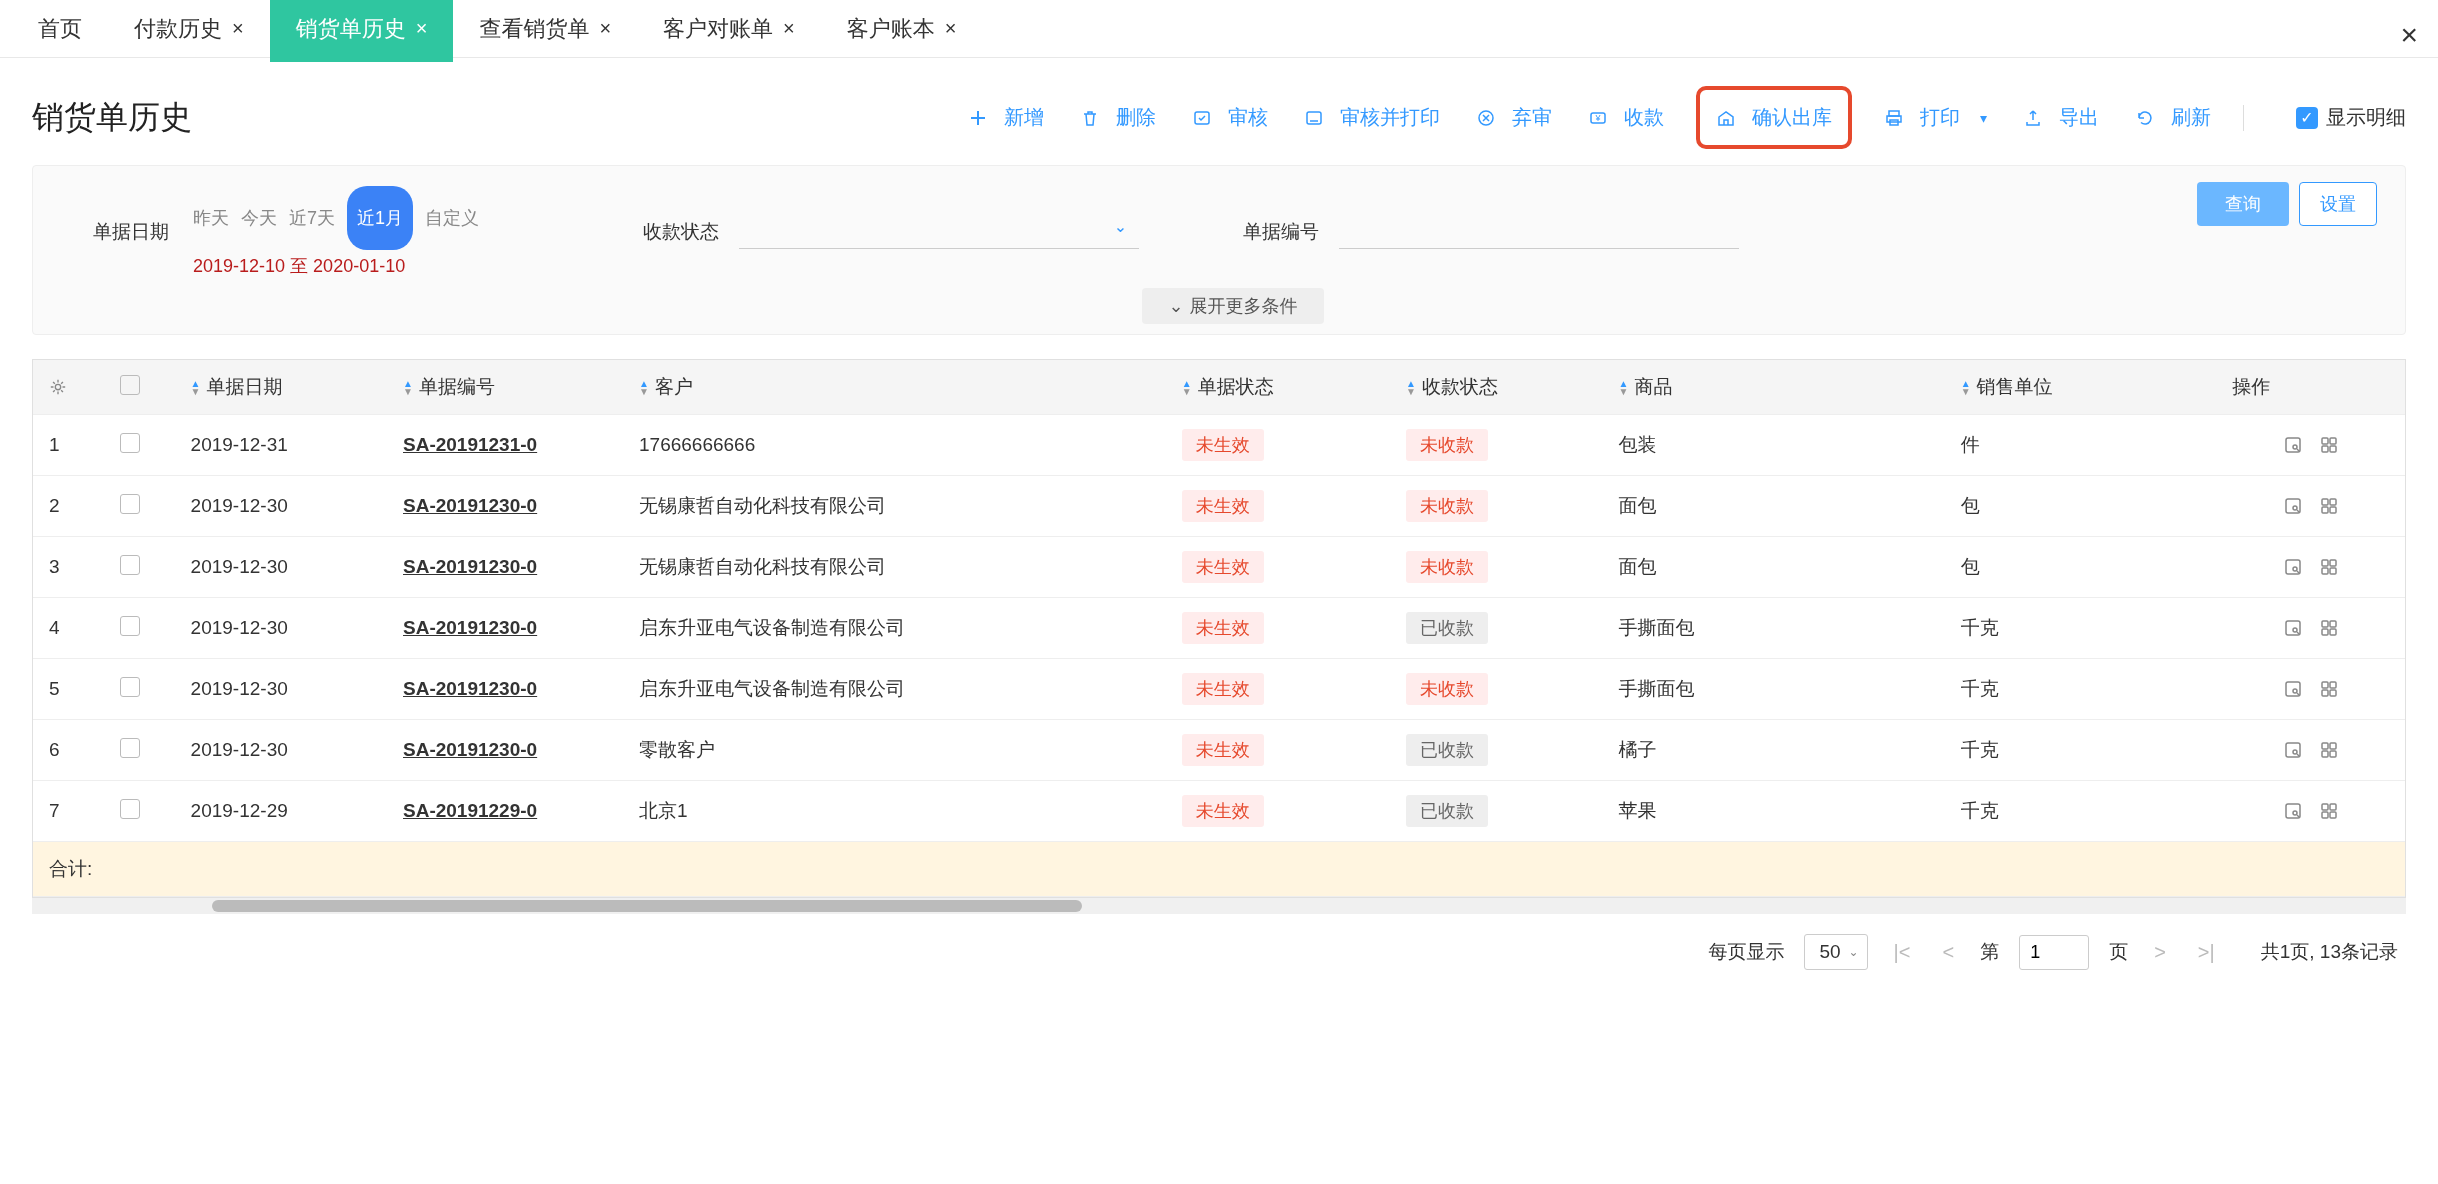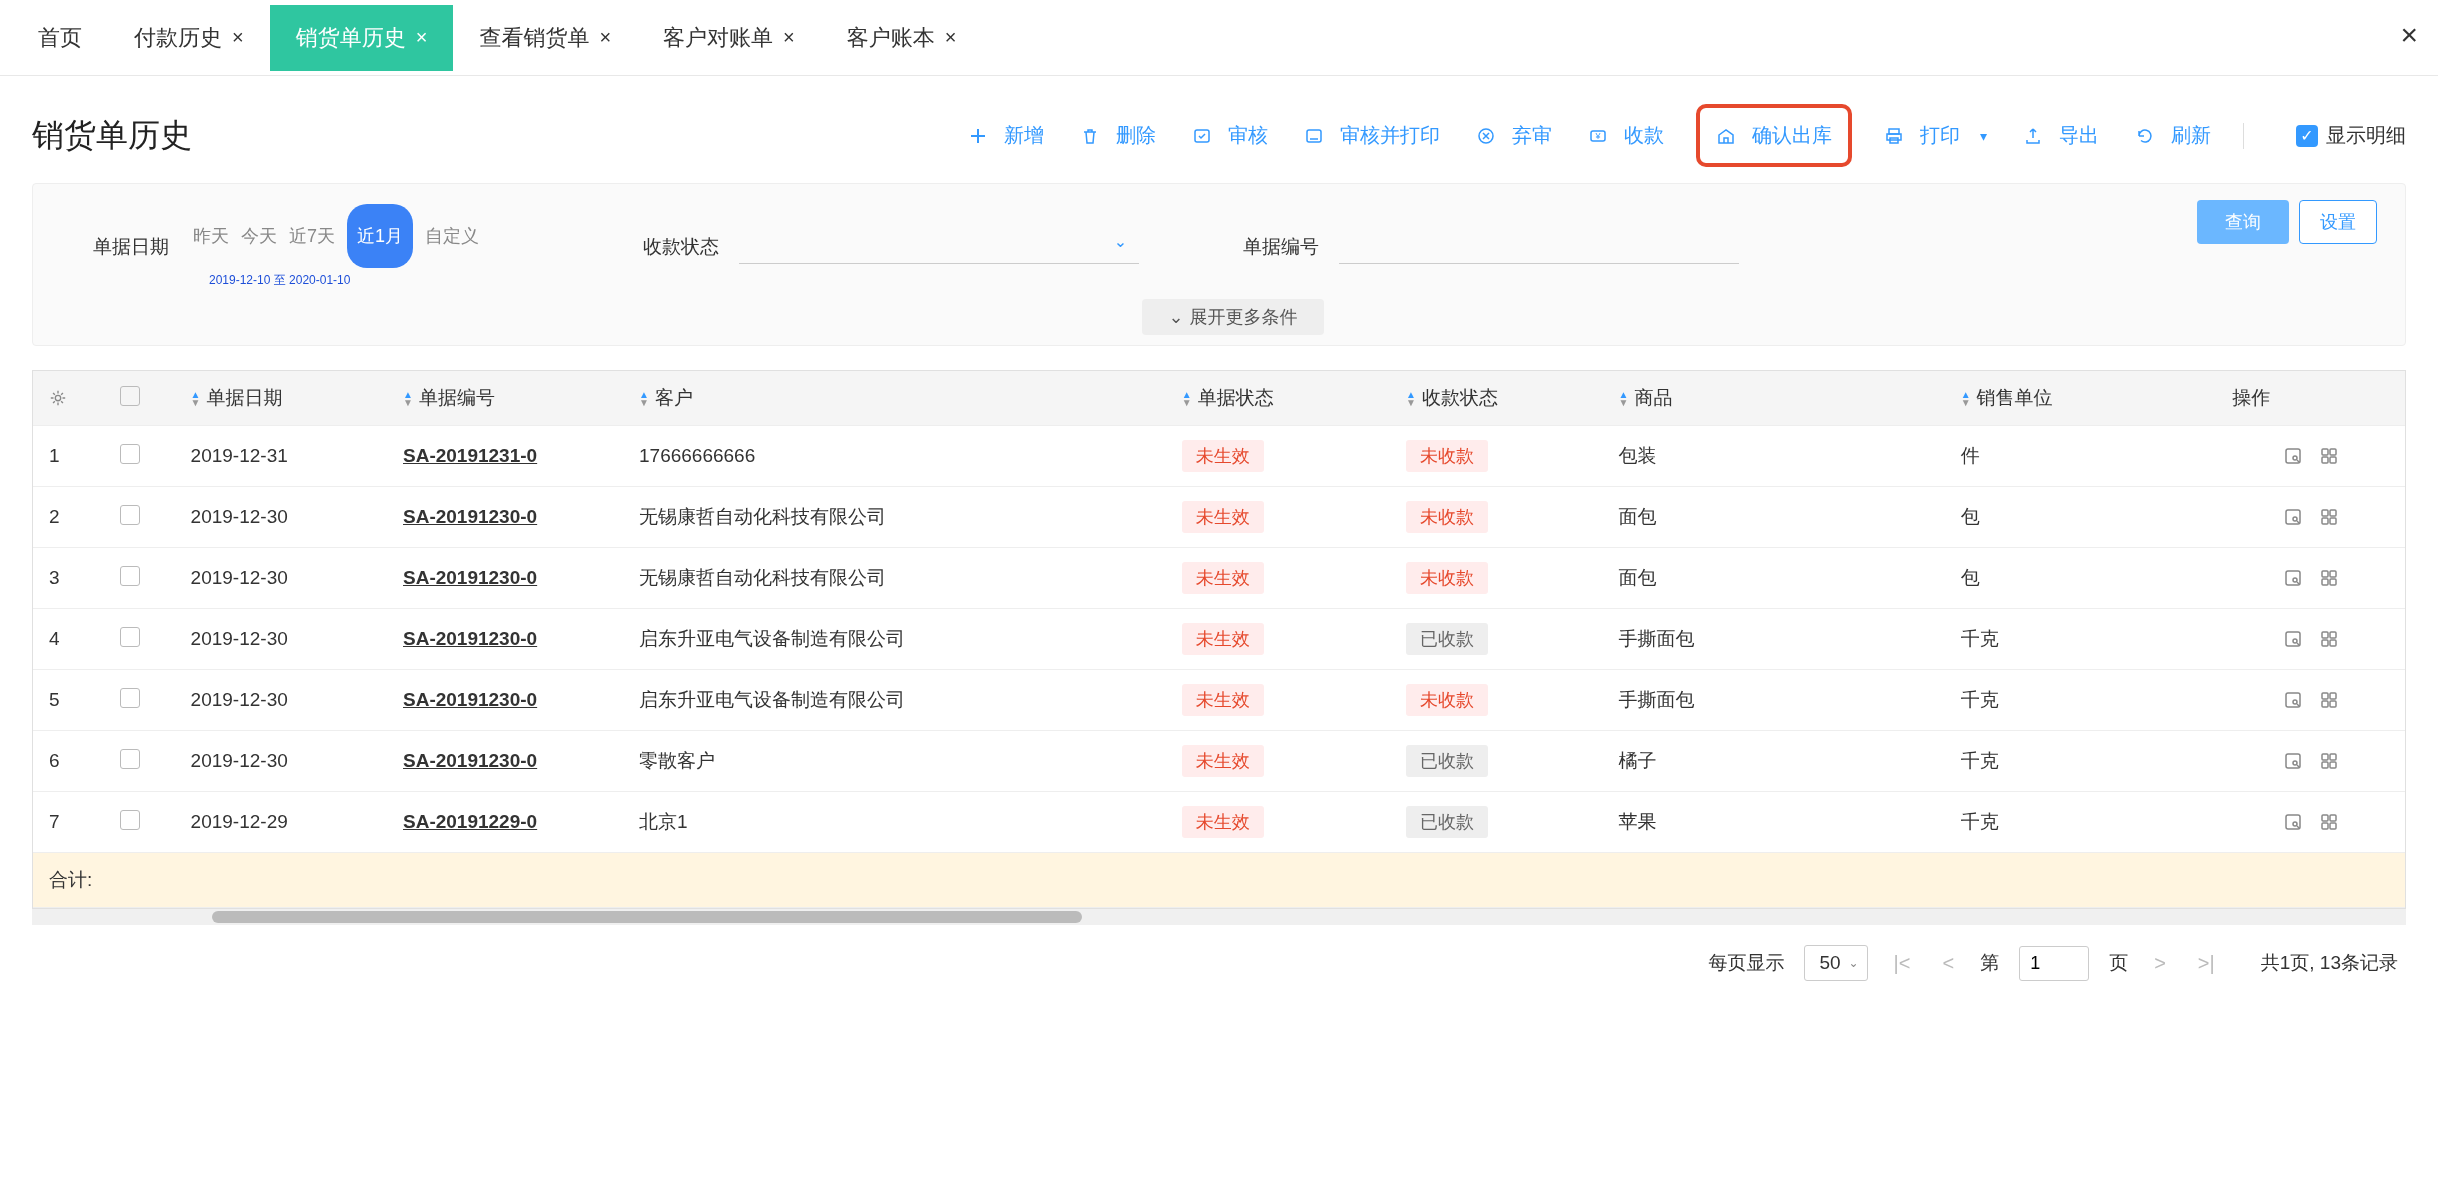--- a/index.html
+++ b/index.html
@@ -1,19 +1,19 @@
 <!DOCTYPE html>
 <html><head>
 <meta charset="utf-8">
 <style>
 * { margin: 0; padding: 0; box-sizing: border-box; }
 body { font-family: "PingFang SC", "Microsoft YaHei", sans-serif; font-size: 14px; color: #333; background: #fff; width: 2438px; height: 1184px; overflow: hidden; }
 
 
-.tabs { display: flex; align-items: center; border-bottom: 1px solid #e8e8e8; padding: 0 12px; height: 76px; position: relative; }
+.tabs { display: flex; align-items: center; border-bottom: 1px solid #e8e8e8; padding: 0 12px; height: 58px; position: relative; }
 .tab { padding: 0 26px; height: 66px; display: flex; align-items: center; font-size: 22px; color: #333; cursor: pointer; position: relative; }
 .tab.active { background: #2fc6a0; color: #fff; }
 .tab .close { margin-left: 10px; font-size: 20px; cursor: pointer; }
 .tabs-close-all { position: absolute; right: 20px; top: 18px; font-size: 30px; cursor: pointer; color: #333; }
 
 
 .page-header { display: flex; align-items: center; padding: 28px 32px 16px 32px; }
 .page-title { font-size: 32px; font-weight: 500; color: #222; }
 .toolbar { margin-left: auto; display: flex; align-items: center; gap: 28px; }
 .tb-btn { display: flex; align-items: center; gap: 16px; color: #3399ff; font-size: 20px; cursor: pointer; padding: 8px 4px; }
@@ -24,21 +24,21 @@
 .show-detail .chk { width: 22px; height: 22px; border-radius: 4px; background: #3399ff; display: flex; align-items: center; justify-content: center; color: #fff; font-size: 16px; }
 
 
 .filter-bar { margin: 0 32px; background: #fafafa; border: 1px solid #eee; border-radius: 4px; padding: 20px 32px 0 60px; position: relative; }
 .filter-row { display: flex; align-items: center; gap: 24px; }
 .filter-label { font-size: 19px; color: #333; white-space: nowrap; }
 .date-quick { display: flex; flex-direction: column; gap: 4px; }
 .date-quick-row { display: flex; align-items: center; gap: 12px; }
 .dq-item { color: #888; font-size: 18px; cursor: pointer; }
 .dq-item.active { background: #3b82f6; color: #fff; padding: 20px 10px; border-radius: 20px; }
-.date-range { color: #1d4ed8; font-size: 12px; margin-left: 16px; }
+.date-range { color: #b91c1c; font-size: 18px; }
 .filter-group { margin-left: 140px; display: flex; align-items: center; gap: 20px; }
 .filter-input { border: none; border-bottom: 1px solid #ccc; background: transparent; width: 400px; font-size: 18px; padding: 6px 2px; position: relative; }
 .filter-input-wrap { position: relative; }
 .filter-caret { position: absolute; right: 12px; top: 2px; color: #3399ff; font-size: 16px; }
 .filter-actions { position: absolute; right: 28px; top: 16px; display: flex; flex-direction: row; gap: 10px; }
 .btn-primary { background: #6bb7ff; color: #fff; border: none; border-radius: 4px; padding: 10px 28px; font-size: 18px; cursor: pointer; }
 .btn-outline { background: #fff; color: #3399ff; border: 1px solid #3399ff; border-radius: 4px; padding: 8px 20px; font-size: 18px; cursor: pointer; }
 .expand-more { text-align: center; padding: 10px 0 10px 0; }
 .expand-more-btn { display: inline-flex; align-items: center; gap: 6px; padding: 6px 26px; background: #eee; border-radius: 4px; font-size: 18px; color: #555; cursor: pointer; }
 

